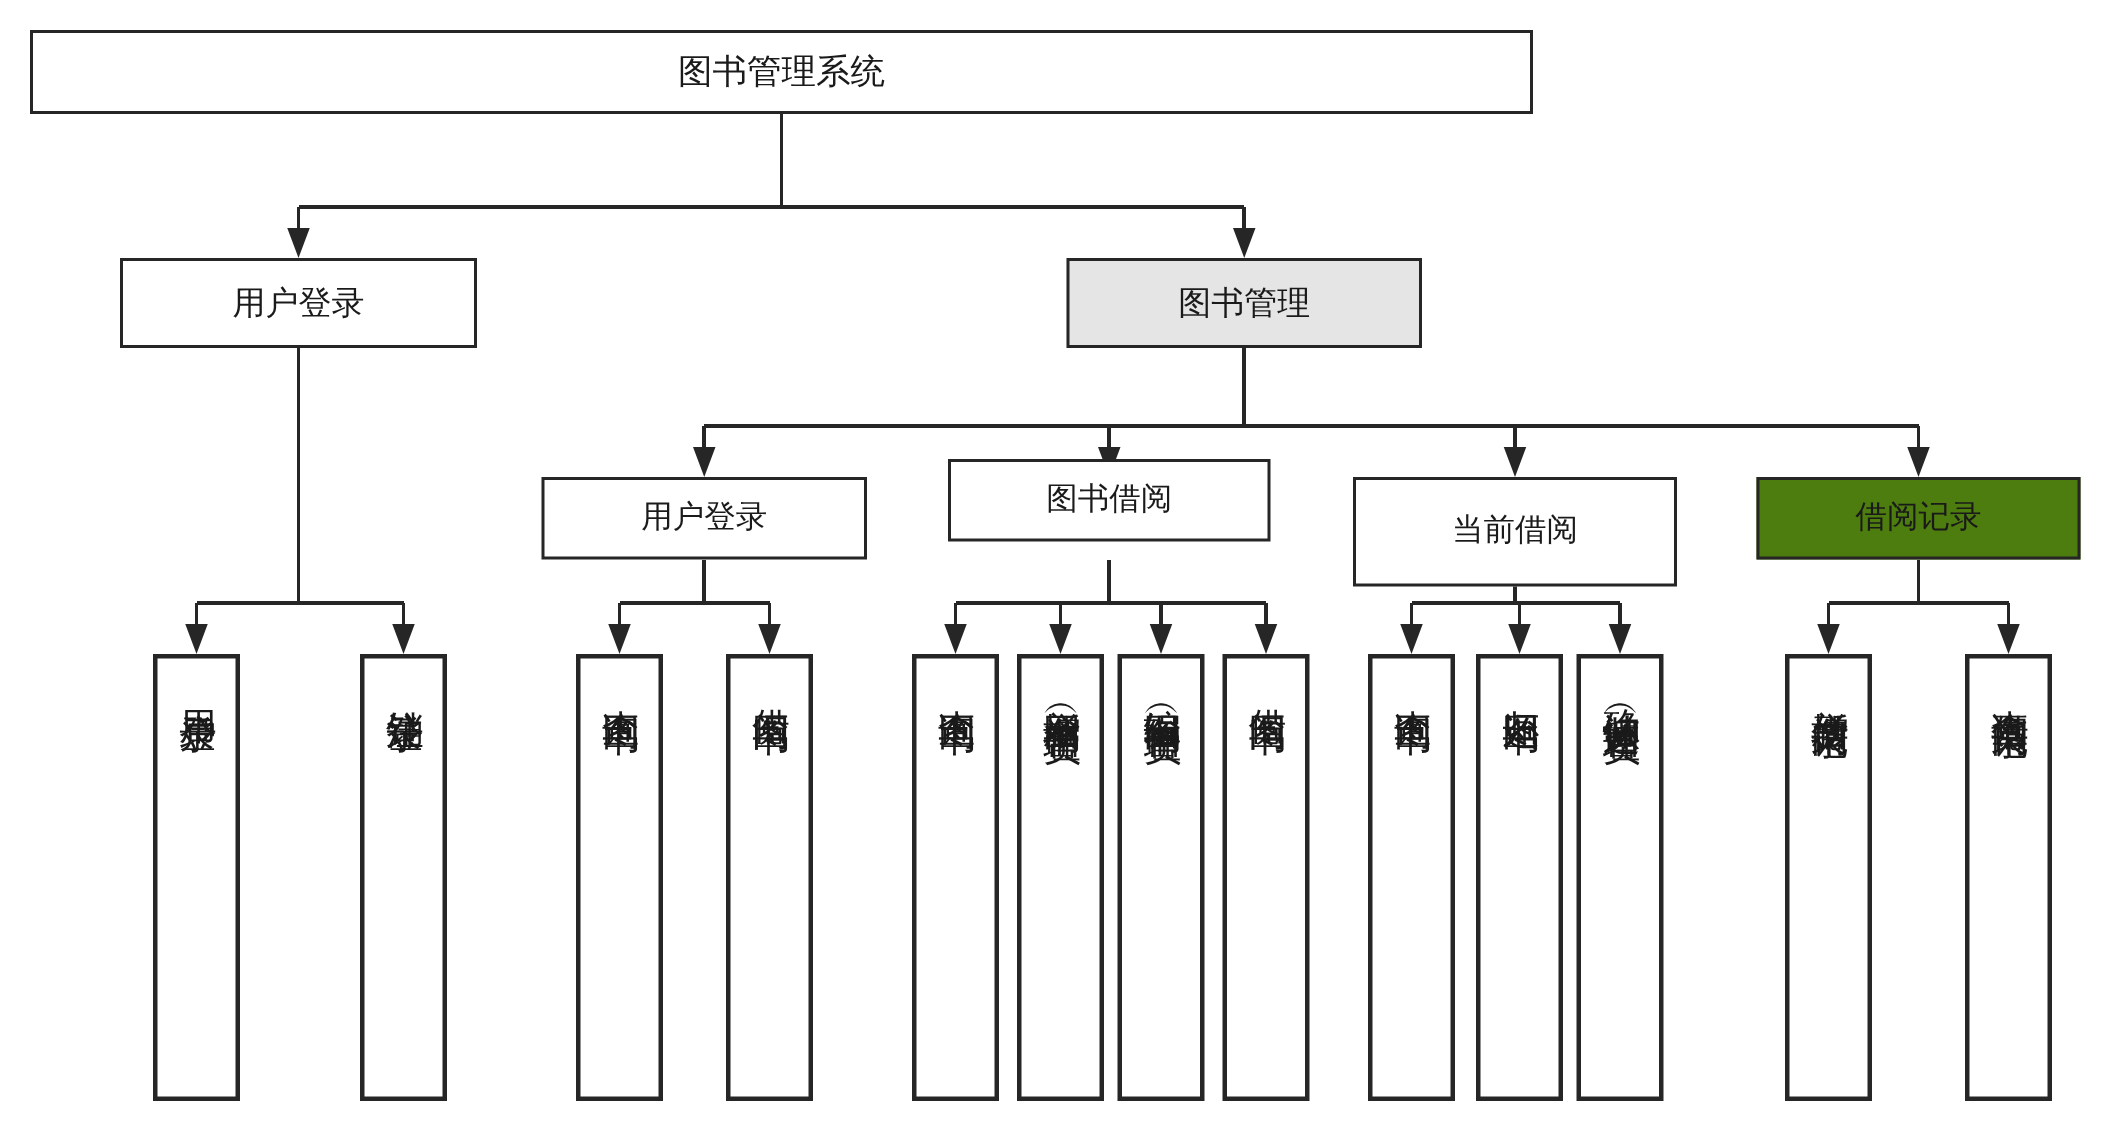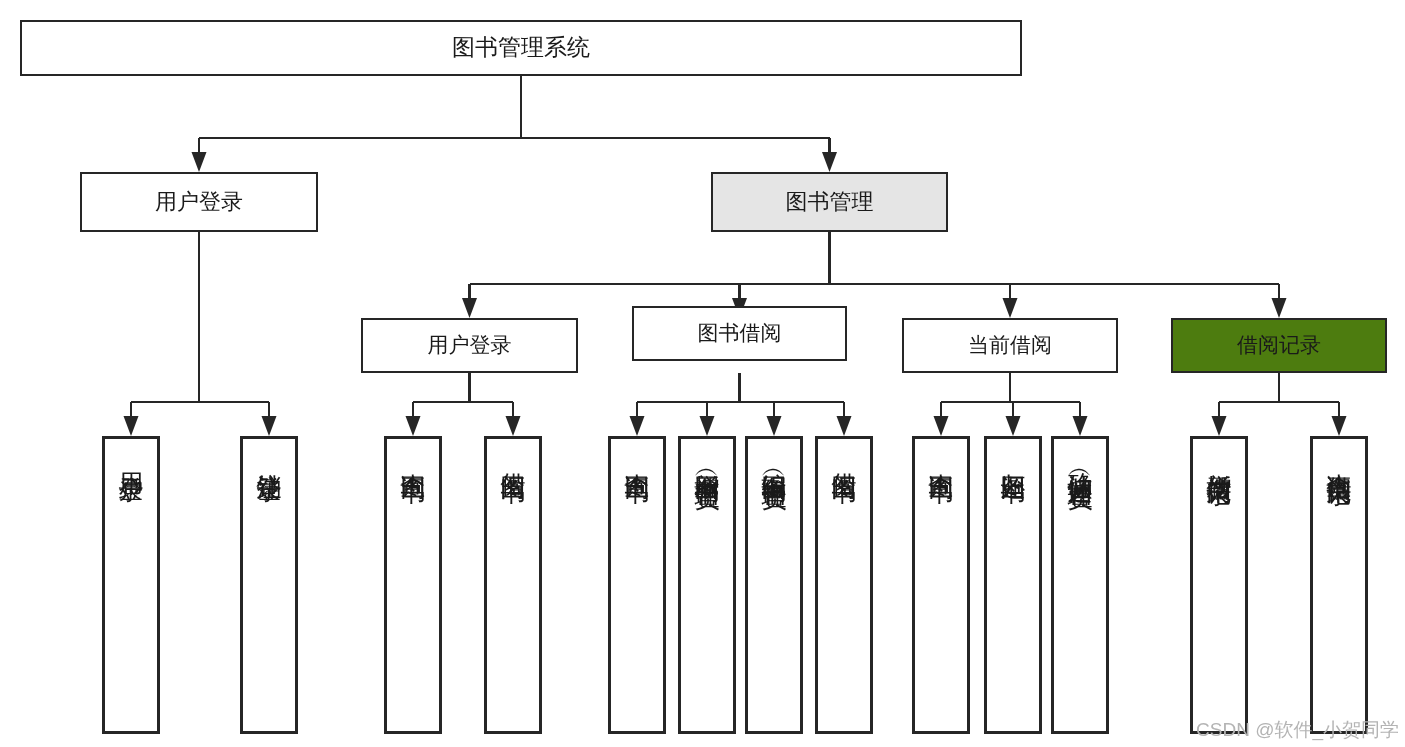--- a/index.html
+++ b/index.html
@@ -140,21 +140,21 @@
       </div>
       <div class="node node-l2" style="left: 711px; top: 172px; width: 237px; height: 60px; border-color: rgb(38, 38, 38); background: #e5e5e5;">
         <span class="label" style="color: rgb(26, 26, 26);">图书管理</span>
       </div>
       <div class="node node-l3" style="left: 361px; top: 318px; width: 217px; height: 55px; border-color: rgb(38, 38, 38); background: rgb(255, 255, 255);">
         <span class="label" style="color: rgb(26, 26, 26);">用户登录</span>
       </div>
       <div class="node node-l3" style="left: 632px; top: 306px; width: 215px; height: 55px; border-color: rgb(38, 38, 38); background: rgb(255, 255, 255);">
         <span class="label" style="color: rgb(26, 26, 26);">图书借阅</span>
       </div>
-      <div class="node node-l3" style="left: 902px; top: 318px; width: 216px; height: 55px; border-color: rgb(38, 38, 38); background: rgb(255, 255, 255);">
+      <div class="node node-l3" style="left: 902px; top: 318px; width: 216px; height: 73px; border-color: rgb(38, 38, 38); background: rgb(255, 255, 255);">
         <span class="label" style="color: rgb(26, 26, 26);">当前借阅</span>
       </div>
       <div class="node node-l3" style="left: 1171px; top: 318px; width: 216px; height: 55px; border-color: rgb(38, 38, 38); background: #4d7c0f;">
         <span class="label" style="color: rgb(26, 26, 26);">借阅记录</span>
       </div>
       <div class="node node-leaf" style="left: 102px; top: 436px; width: 58px; height: 298px; border-color: rgb(38, 38, 38); background: rgb(255, 255, 255);">
         <span class="label" style="color: rgb(26, 26, 26);">用户登录</span>
       </div>
       <div class="node node-leaf" style="left: 240px; top: 436px; width: 58px; height: 298px; border-color: rgb(38, 38, 38); background: rgb(255, 255, 255);">
         <span class="label" style="color: rgb(26, 26, 26);">注销登录</span>
@@ -187,14 +187,13 @@
         <span class="label" style="color: rgb(26, 26, 26);">确认归还（管理员）</span>
       </div>
       <div class="node node-leaf" style="left: 1190px; top: 436px; width: 58px; height: 298px; border-color: rgb(38, 38, 38); background: rgb(255, 255, 255);">
         <span class="label" style="color: rgb(26, 26, 26);">新增借阅记录</span>
       </div>
       <div class="node node-leaf" style="left: 1310px; top: 436px; width: 58px; height: 298px; border-color: rgb(38, 38, 38); background: rgb(255, 255, 255);">
         <span class="label" style="color: rgb(26, 26, 26);">查询借阅记录</span>
       </div>
     </div>
 
-  <div class="watermark">CSDN @软件_小贺同学</div>
 </div>
 
 </body></html>

